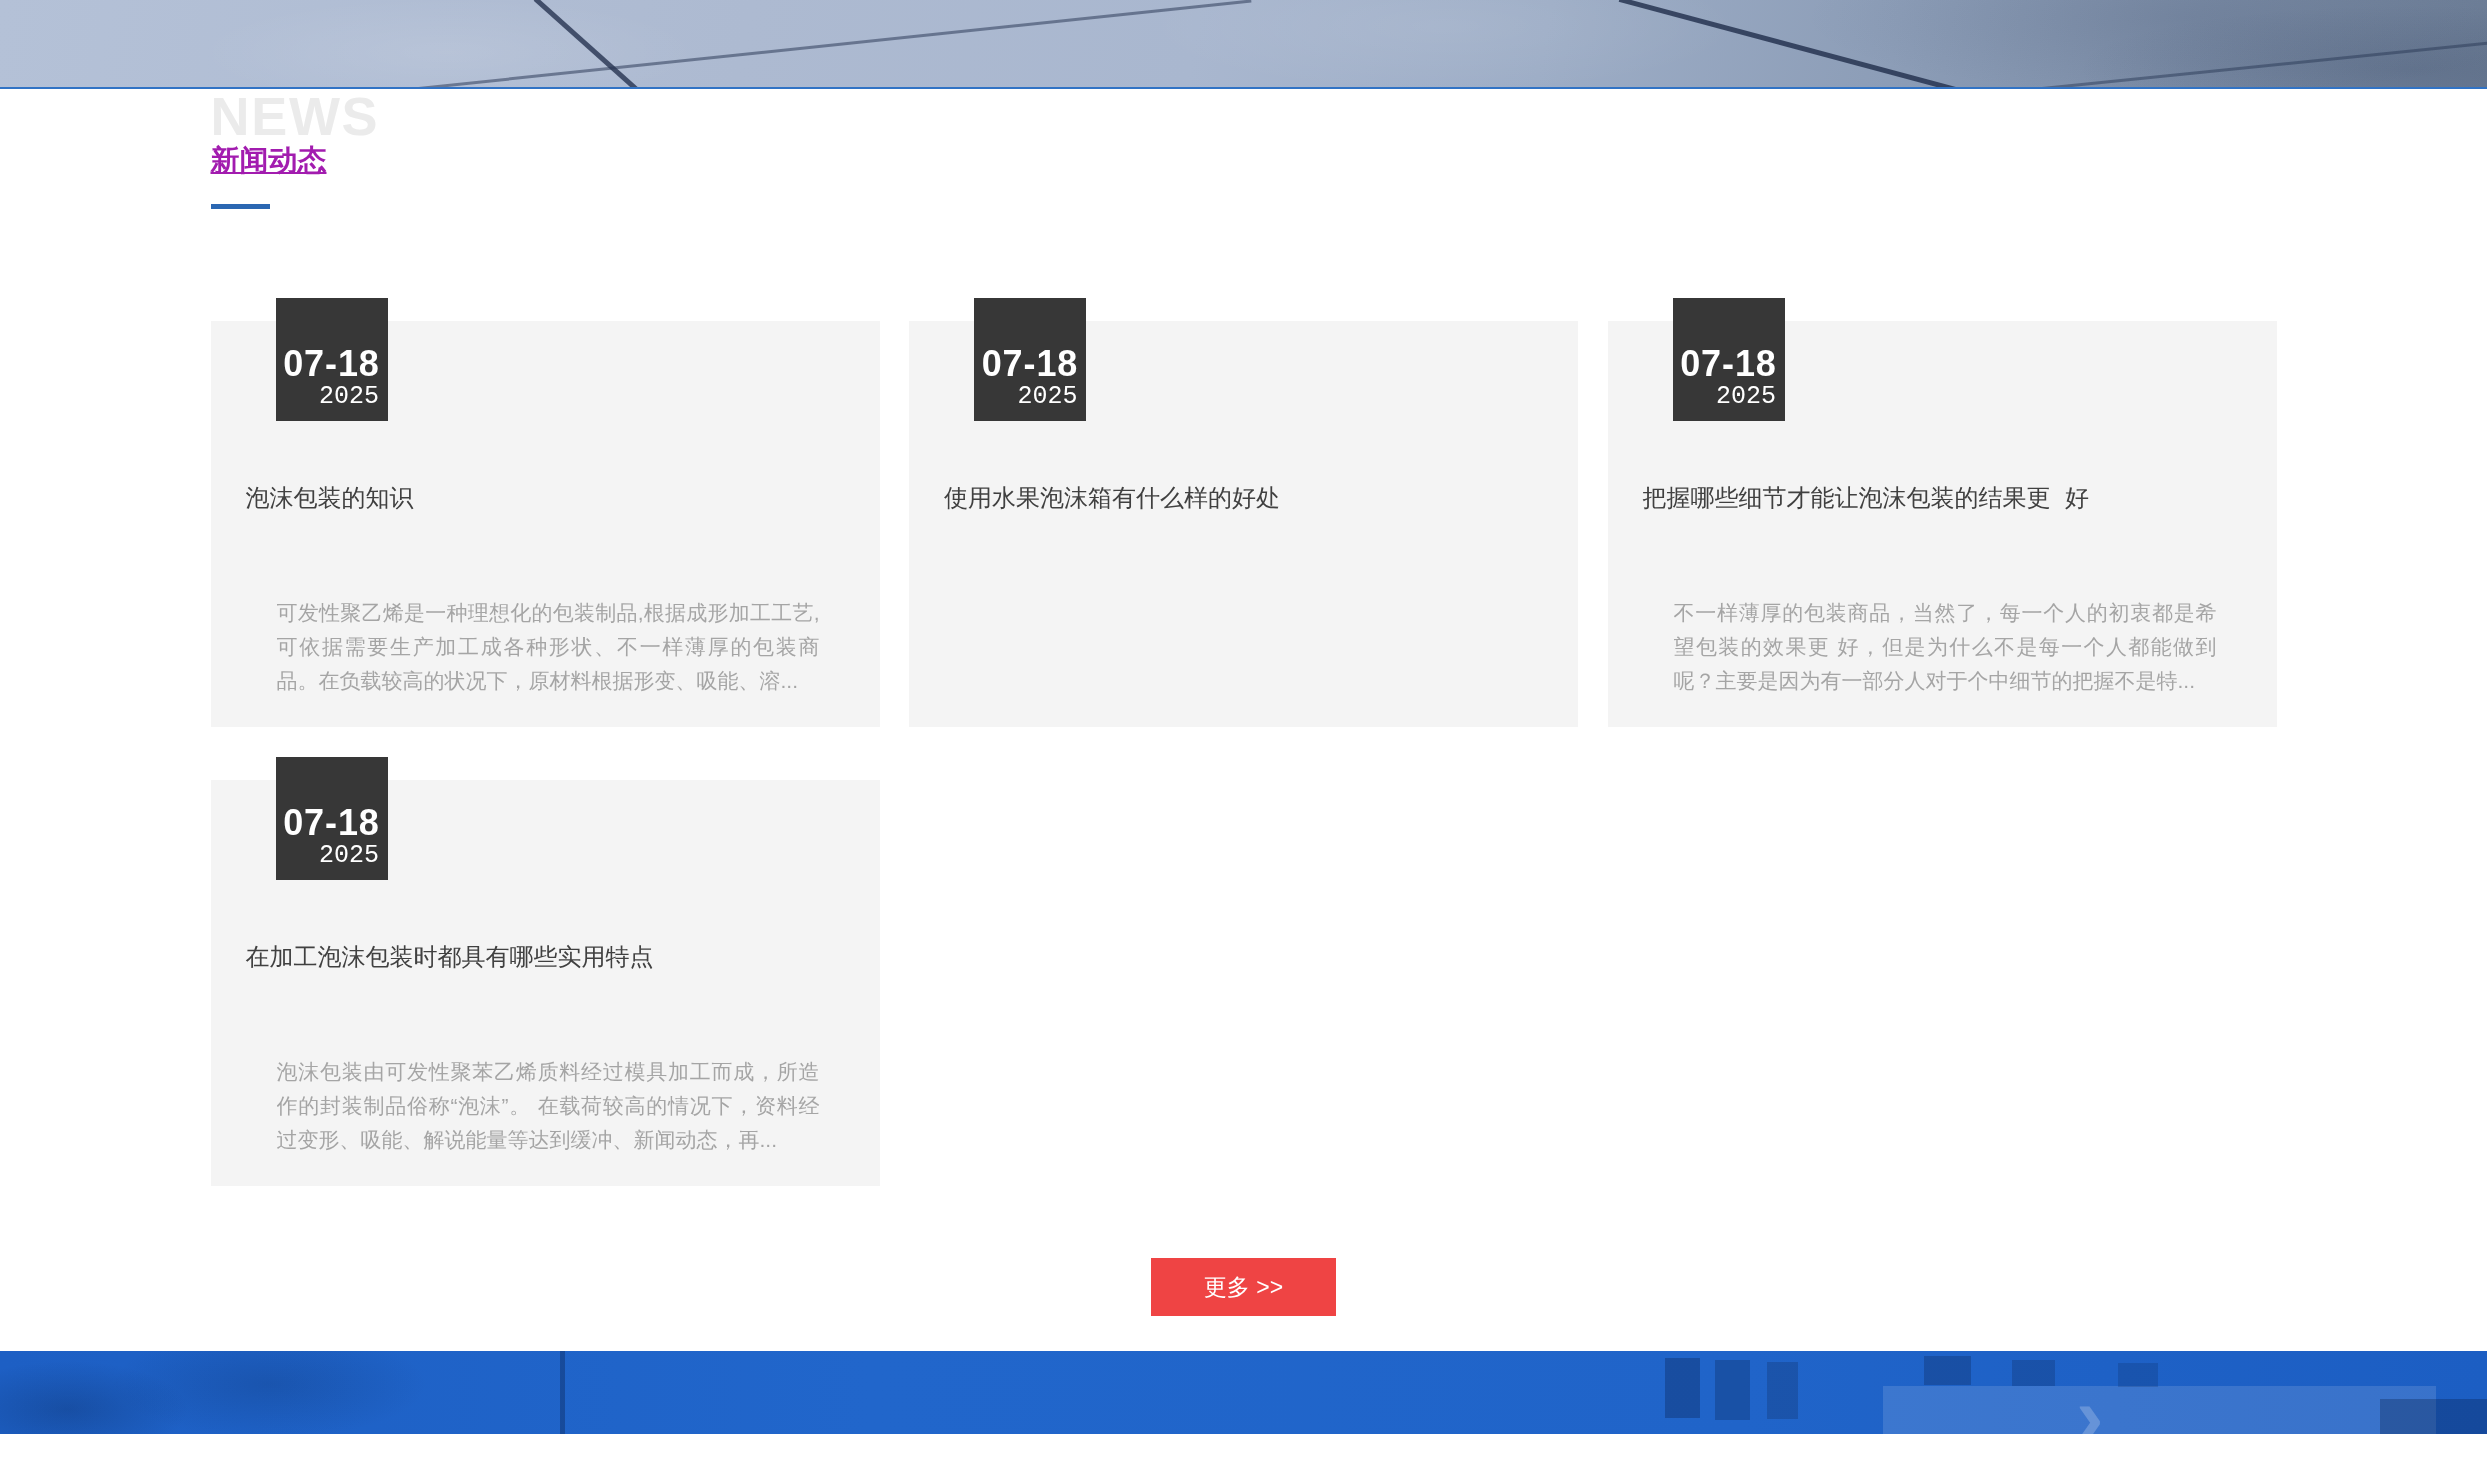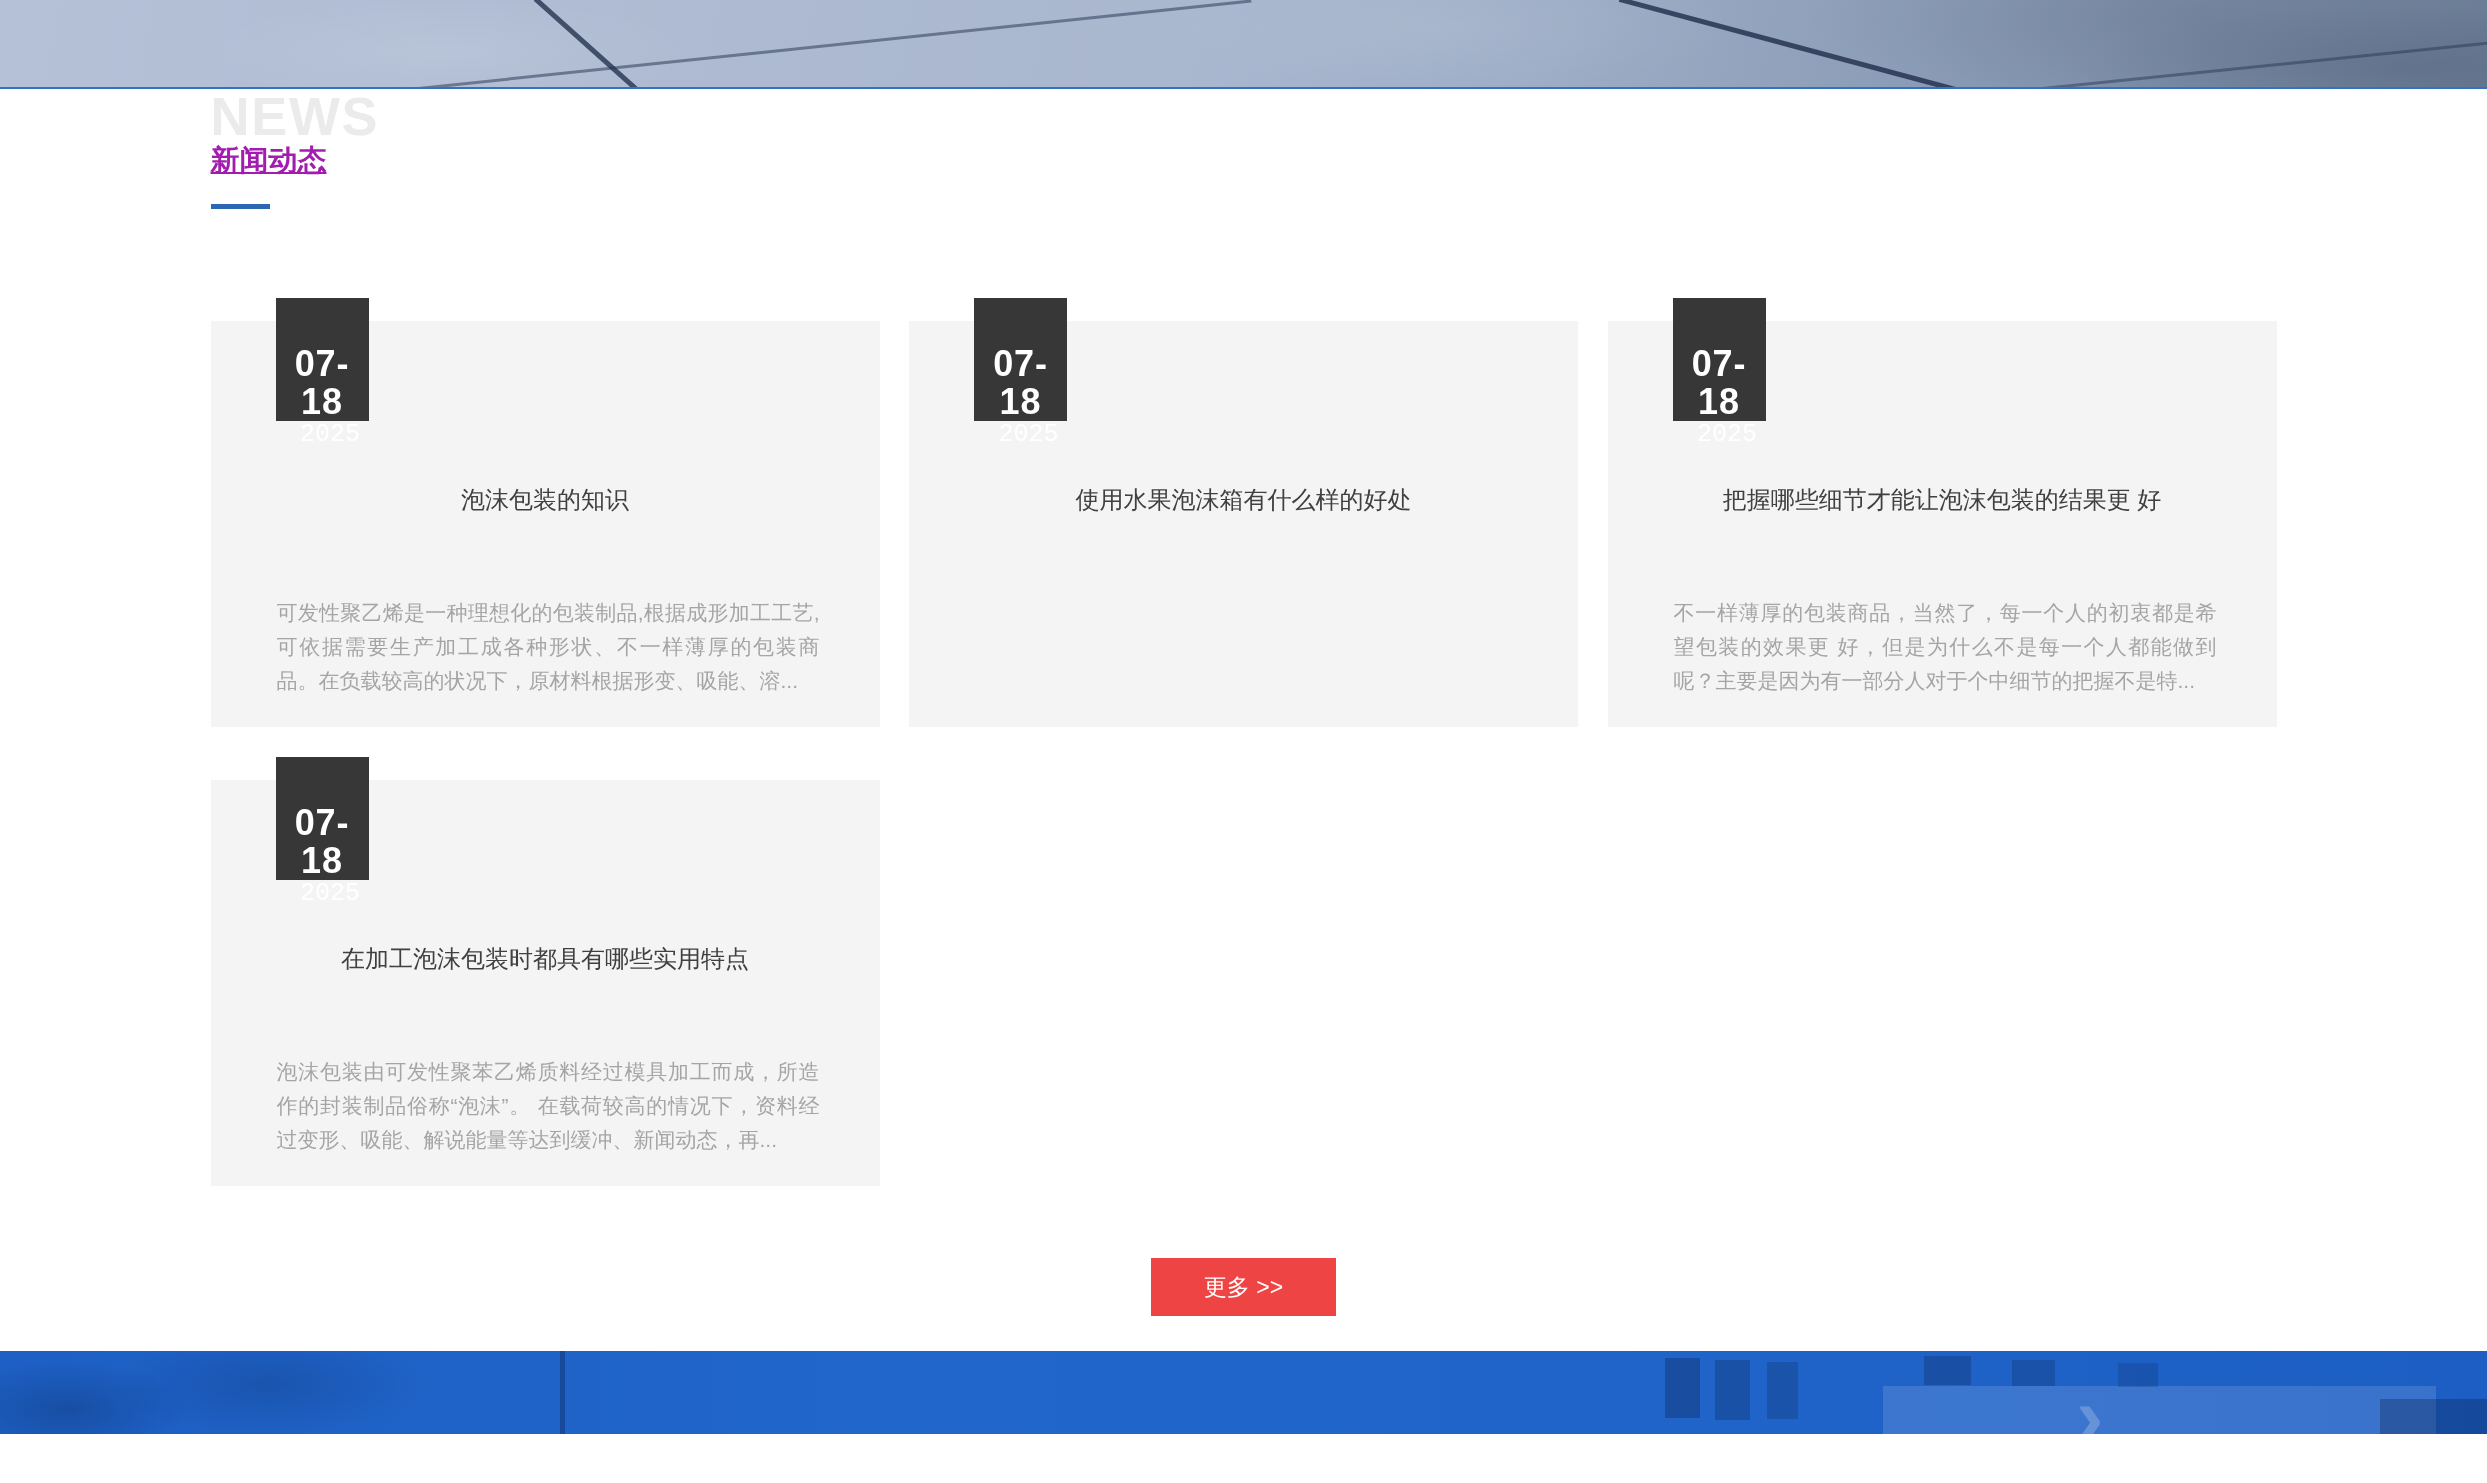--- a/index.html
+++ b/index.html
@@ -27,27 +27,27 @@
   .content { width:2066px; margin:0 auto; }
   .sec-title-en { font-size:54px; line-height:54px; font-weight:bold;
                   color:#ebebeb; letter-spacing:1.7px; }
   .sec-title-zh { font-size:29px; line-height:35px; font-weight:bold; color:#a21caf;text-decoration:underline; }
   .sec-underline { width:59px; height:5.2px; background:#2b67b2; margin-top:26px; }
 
   .news-grid { margin-top:112px; display:grid;
                grid-template-columns:repeat(3,669px); justify-content:space-between;
                row-gap:53px; }
   .card { position:relative; width:669px; height:406px; background:#f4f4f4; cursor:pointer; }
-  .badge { position:absolute; top:-23px; left:65px; width:93px; height:123px;
+  .badge { position:absolute; top:-23px; left:65px; width:112px; height:123px;
            background:#373737; color:#fff; padding-top:47px; }
   .badge .day  { font-size:36px; font-weight:bold; line-height:38px; text-align:center;
                  letter-spacing:0.9px; }
   .badge .year { font-size:25px; line-height:28px; text-align:right; padding-right:8.6px;font-family:Liberation Mono, monospace; }
   .card-title { display:block; margin:164px 35px 0; font-size:24px; line-height:29px;
-                text-align:center; color:#404040; text-decoration:none; }
+                text-align:left; color:#404040; text-decoration:none;font-family:Liberation Mono, monospace; }
   .card-summary { margin:82px 60px 0 66px; font-size:21px; line-height:34px; color:#a5a5a5;
                   text-align:justify; max-height:102px; overflow:hidden; }
 
   .more-btn { display:flex; align-items:center; justify-content:center;
               width:185px; height:58px; margin:72px auto 0; background:#ef4444;
               color:#fff; font-size:23px; border:none; cursor:pointer; }
 
   
   .footer { position:relative; width:2487px; height:83px; margin-top:35px; overflow:hidden;
             background:linear-gradient(90deg,#1d5fc4 0%,#2166cb 35%,#2064c9 70%,#1c5ec3 100%); }

